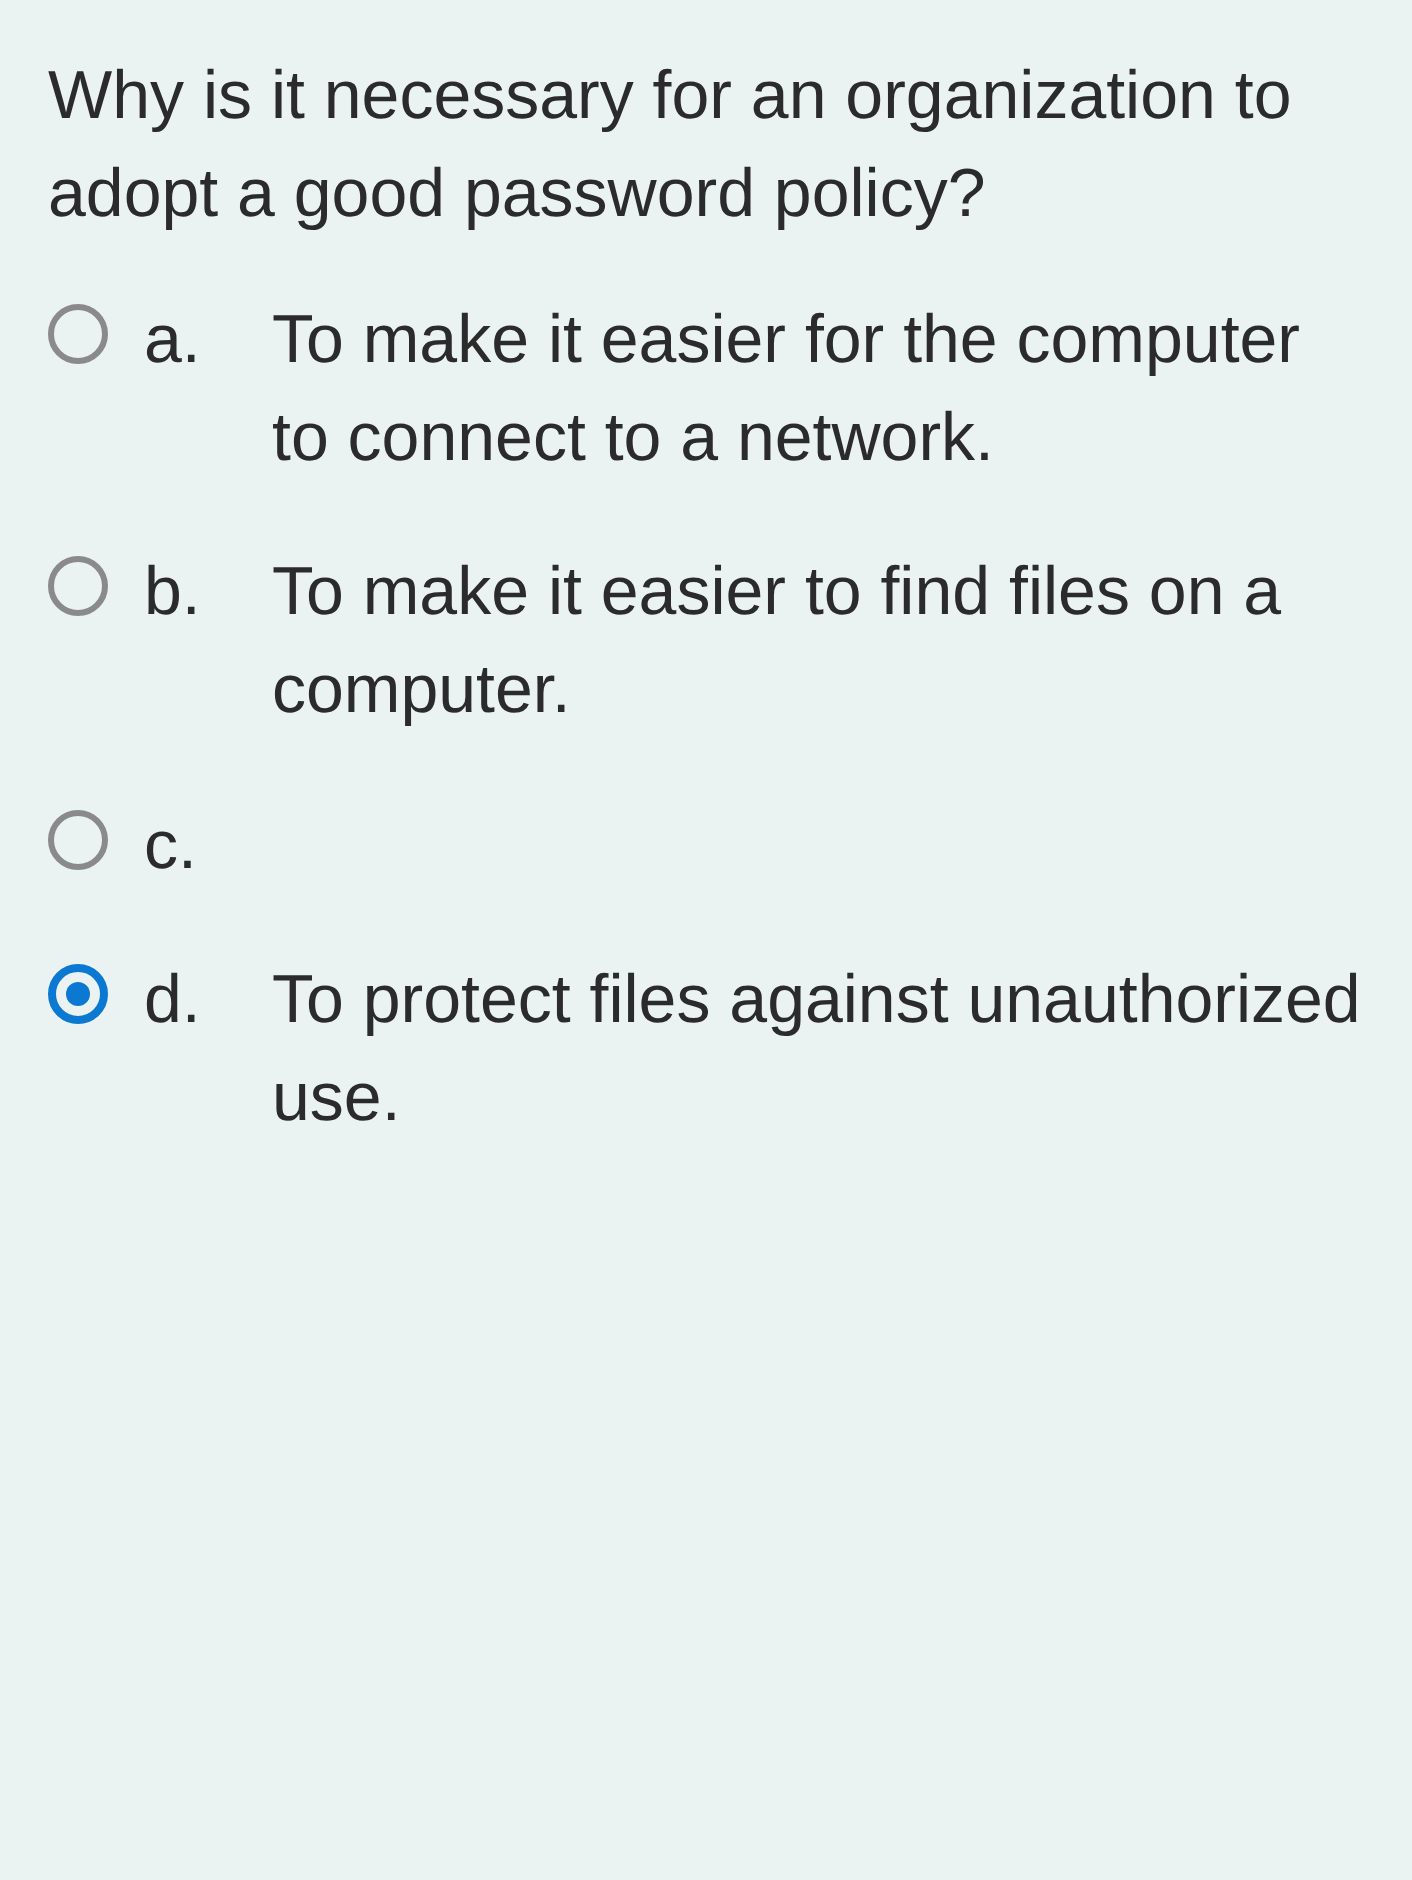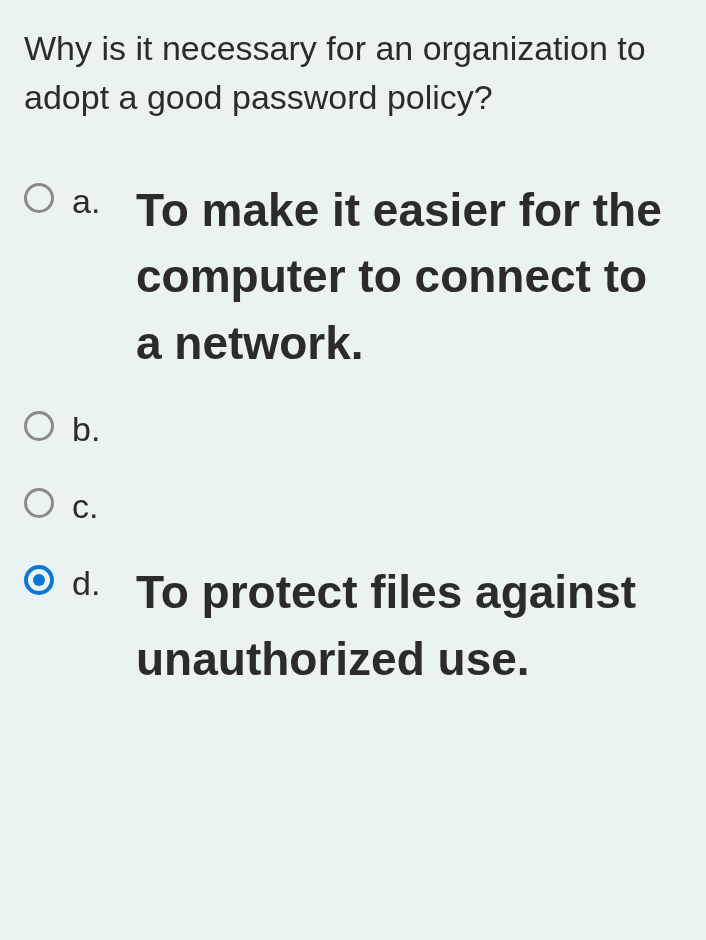--- a/index.html
+++ b/index.html
@@ -11,21 +11,21 @@
       background-color: #eaf2f2;
       font-family: Arial, Helvetica, sans-serif;
       width: 706px;
       height: 940px;
       padding: 24px 24px 24px 24px;
       color: #2b2b2b;
     }
     .question {
       font-size: 34px;
       line-height: 1.45;
-      margin-bottom: 54px;
+      margin-bottom: 23px;
       font-weight: 400;
     }
     .options {
       display: flex;
       flex-direction: column;
       gap: 28px;
     }
     .option-row {
       display: flex;
       align-items: flex-start;
@@ -53,23 +53,23 @@
       background-color: #0b78d1;
     }
     .option-letter {
       font-size: 34px;
       line-height: 1.45;
       width: 46px;
       flex-shrink: 0;
       font-weight: 400;
     }
     .option-text {
-      font-size: 46px;
+      font-size: 34px;
       line-height: 1.45;
-      font-weight: 700;
+      font-weight: 400;
       flex: 1;
     }
   </style>
 </head>
 <body>
 
 <div class="question">Why is it necessary for an organization to adopt a good password policy?</div>
 
 <div class="options">
 
@@ -79,20 +79,21 @@
       </div>
     <div class="option-letter">a.</div>
     <div class="option-text">To make it easier for the computer to connect to a network.</div>
   </div>
 
   <div class="option-row">
     <div class="radio">
         <div class="radio-dot"></div>
       </div>
     <div class="option-letter">b.</div>
+    <div class="option-text">To make it easier to find files on a computer.</div>
   </div>
 
   <div class="option-row">
     <div class="radio">
         <div class="radio-dot"></div>
       </div>
     <div class="option-letter">c.</div>
   </div>
 
   <div class="option-row">

